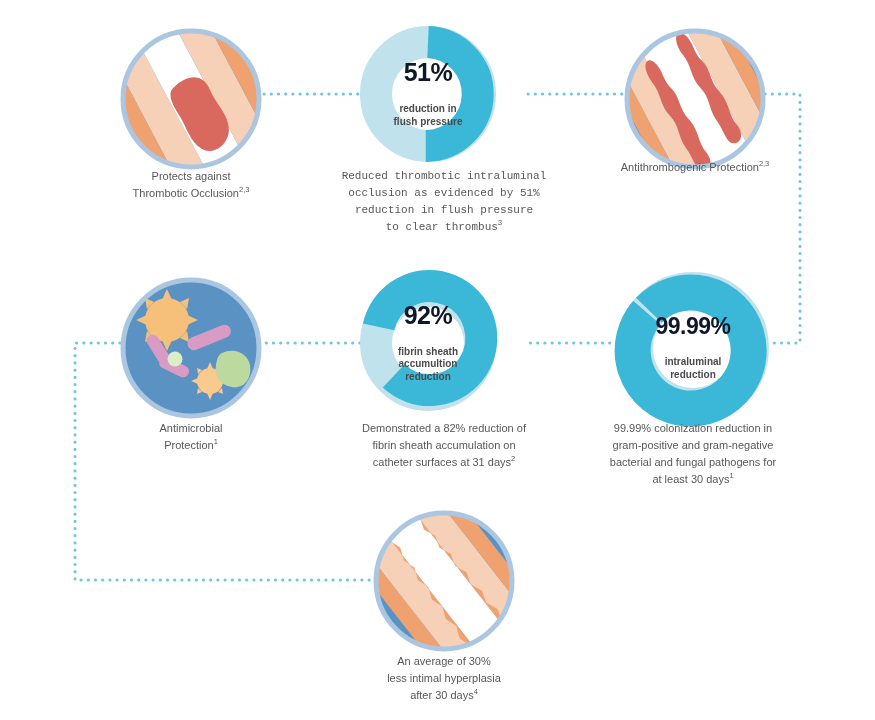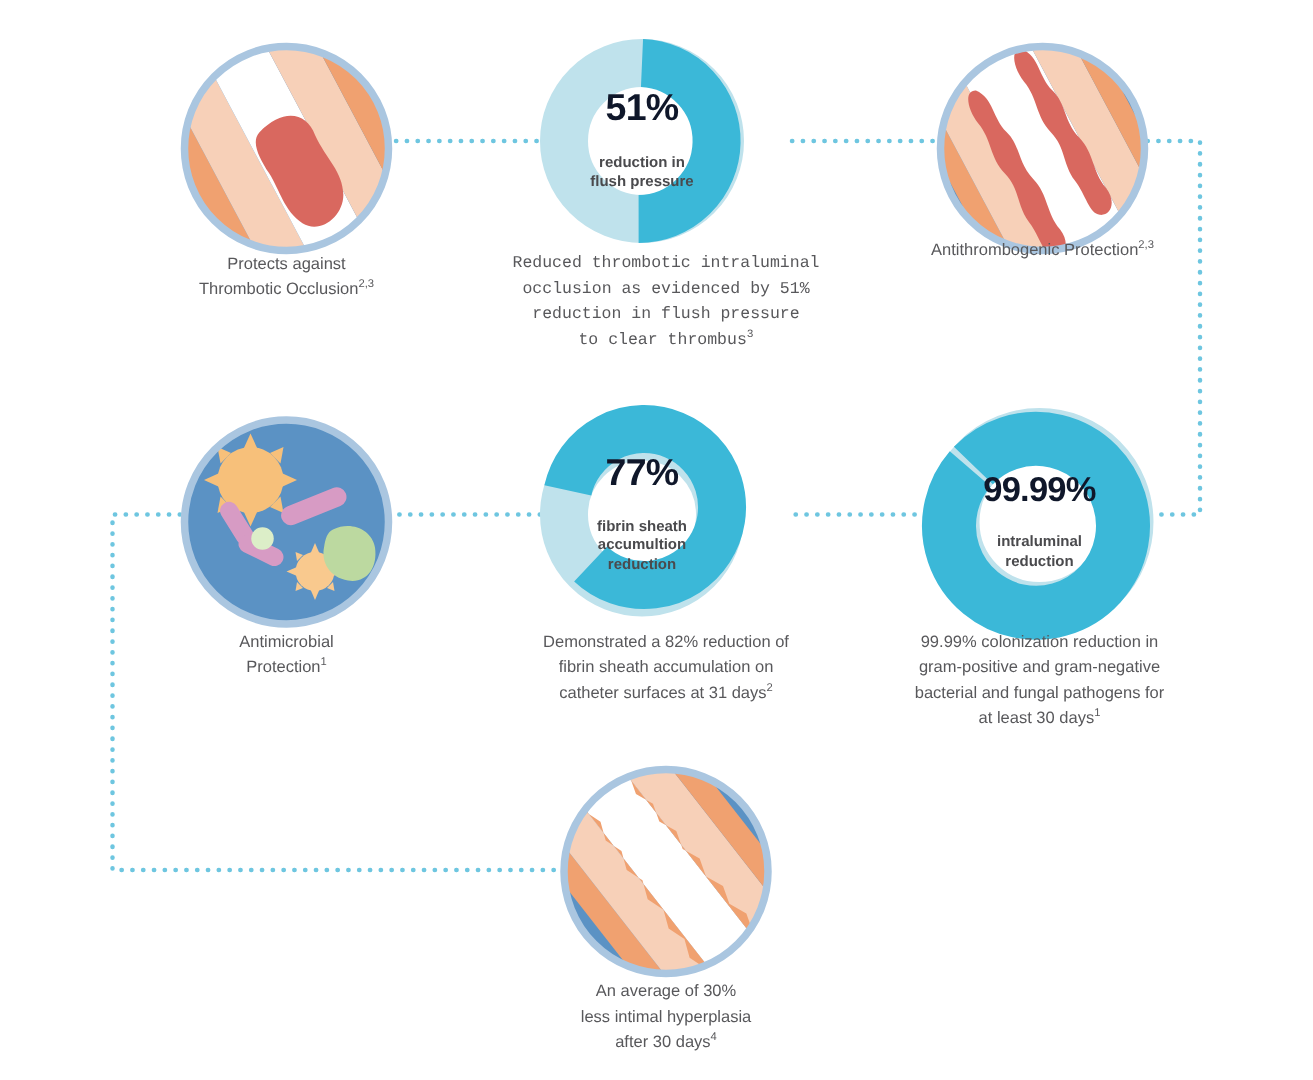--- a/index.html
+++ b/index.html
@@ -193,21 +193,21 @@
   <div class="caption" style="left:66px;top:420px;width:250px;"><span>Antimicrobial
 Protection</span><sup>1</sup></div>
 
   <div class="node" style="left:360px;top:275px;">
     <svg width="136" height="136" viewBox="0 0 136 136">
       <circle cx="68" cy="68" r="52" fill="none" stroke="#bfe2ec" stroke-width="32"></circle>
 
       <path d="M18.55 51.95 A52 52 0 1 1 33.73 100.95" fill="none" stroke="#3bb8d8" stroke-width="32"></path>
     </svg>
     <div class="donut-center" style="left:0;top:0;width:136px;height:136px;">
-      <div class="dc-big" style="font-size:25px;">77%</div>
+      <div class="dc-big" style="font-size:25px;">92%</div>
       <div class="dc-small" style="white-space:pre-line;">fibrin sheath
 accumultion
 reduction</div>
     </div>
   </div>
   <div class="caption" style="left:324px;top:420px;width:240px;"><span>Demonstrated a 82% reduction of
 fibrin sheath accumulation on
 catheter surfaces at 31 days</span><sup>2</sup></div>
 
   <div class="node" style="left:617px;top:272px;">

